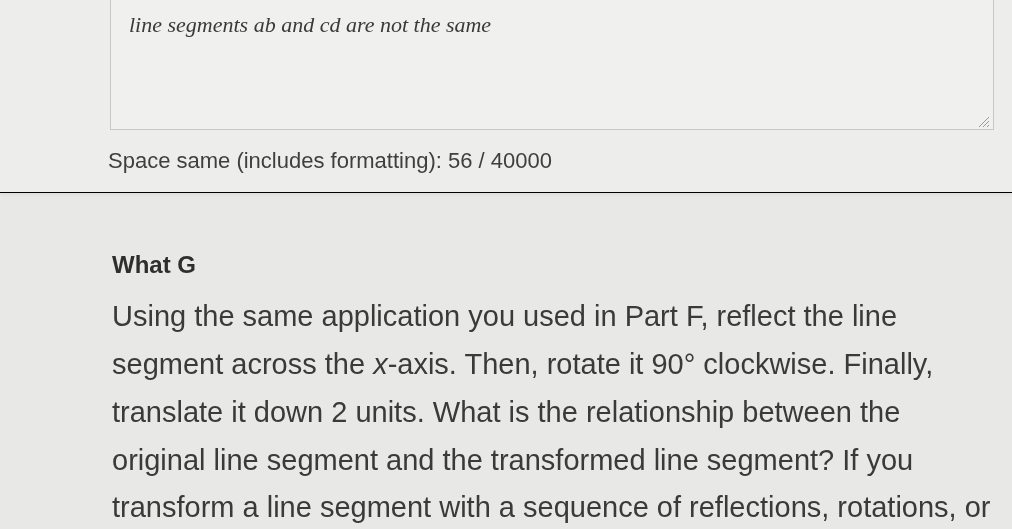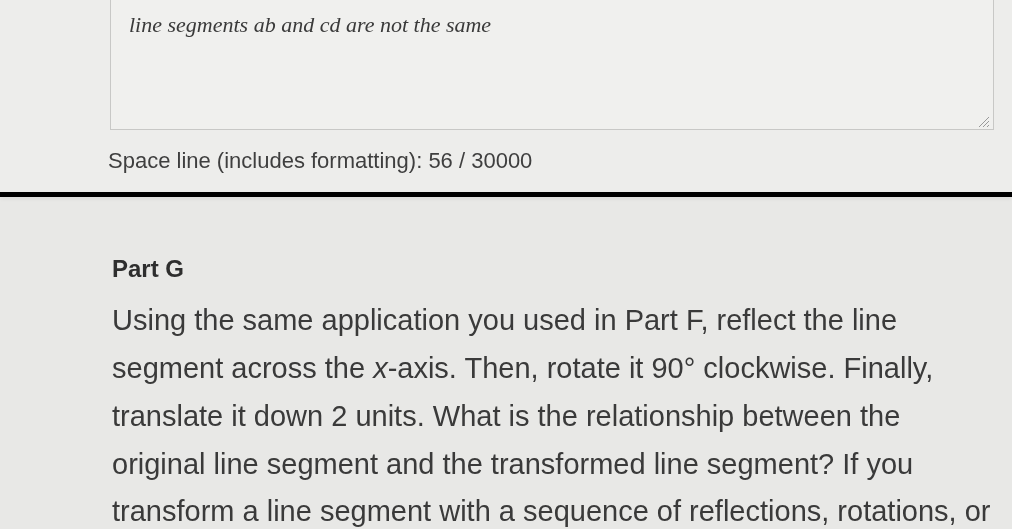--- a/index.html
+++ b/index.html
@@ -11,21 +11,21 @@
       font-family: 'Segoe UI', Tahoma, Geneva, Verdana, sans-serif;
       background: #e8e8e6;
       width: 1012px;
       height: 529px;
       overflow: hidden;
       color: #3a3a3a;
     }
     .top-section {
       background: #ededeb;
       padding: 0 0 18px 0;
-      border-bottom: 5px solid #000000;
+      border-bottom: 1px solid #000000;
       box-shadow: 0 2px 4px rgba(0,0,0,0.05);
     }
     .answer-box {
       margin: 0 18px 12px 110px;
       background: #f0f0ee;
       border: 1px solid #c8c8c6;
       border-top: none;
       min-height: 130px;
       padding: 12px 18px;
       position: relative;
@@ -76,22 +76,22 @@
     <span class="answer-text">line segments ab and cd are not the same</span>
     <span class="resize-handle">
       <svg width="12" height="12" viewBox="0 0 12 12">
         <line x1="2" y1="12" x2="12" y2="2" stroke="#999" stroke-width="1"></line>
         <line x1="6" y1="12" x2="12" y2="6" stroke="#999" stroke-width="1"></line>
         <line x1="10" y1="12" x2="12" y2="10" stroke="#999" stroke-width="1"></line>
       </svg>
     </span>
   </div>
   <div class="space-used">
-    <span>Space line (includes formatting): </span><span>56 / 30000</span>
+    <span>Space same (includes formatting): </span><span>56 / 40000</span>
   </div>
 </div>
 
 <div class="question-section">
-  <div class="part-heading">Part G</div>
+  <div class="part-heading">What G</div>
   <div class="question-body">
     <span>Using the same application you used in Part F, reflect the line segment across the </span><span class="italic-var">x</span><span>-axis. Then, rotate it 90° clockwise. Finally, translate it down 2 units. What is the relationship between the original line segment and the transformed line segment? If you transform a line segment with a sequence of reflections, rotations, or translations, is it still a line segment?</span>
   </div>
 </div>
 
 </body></html>

